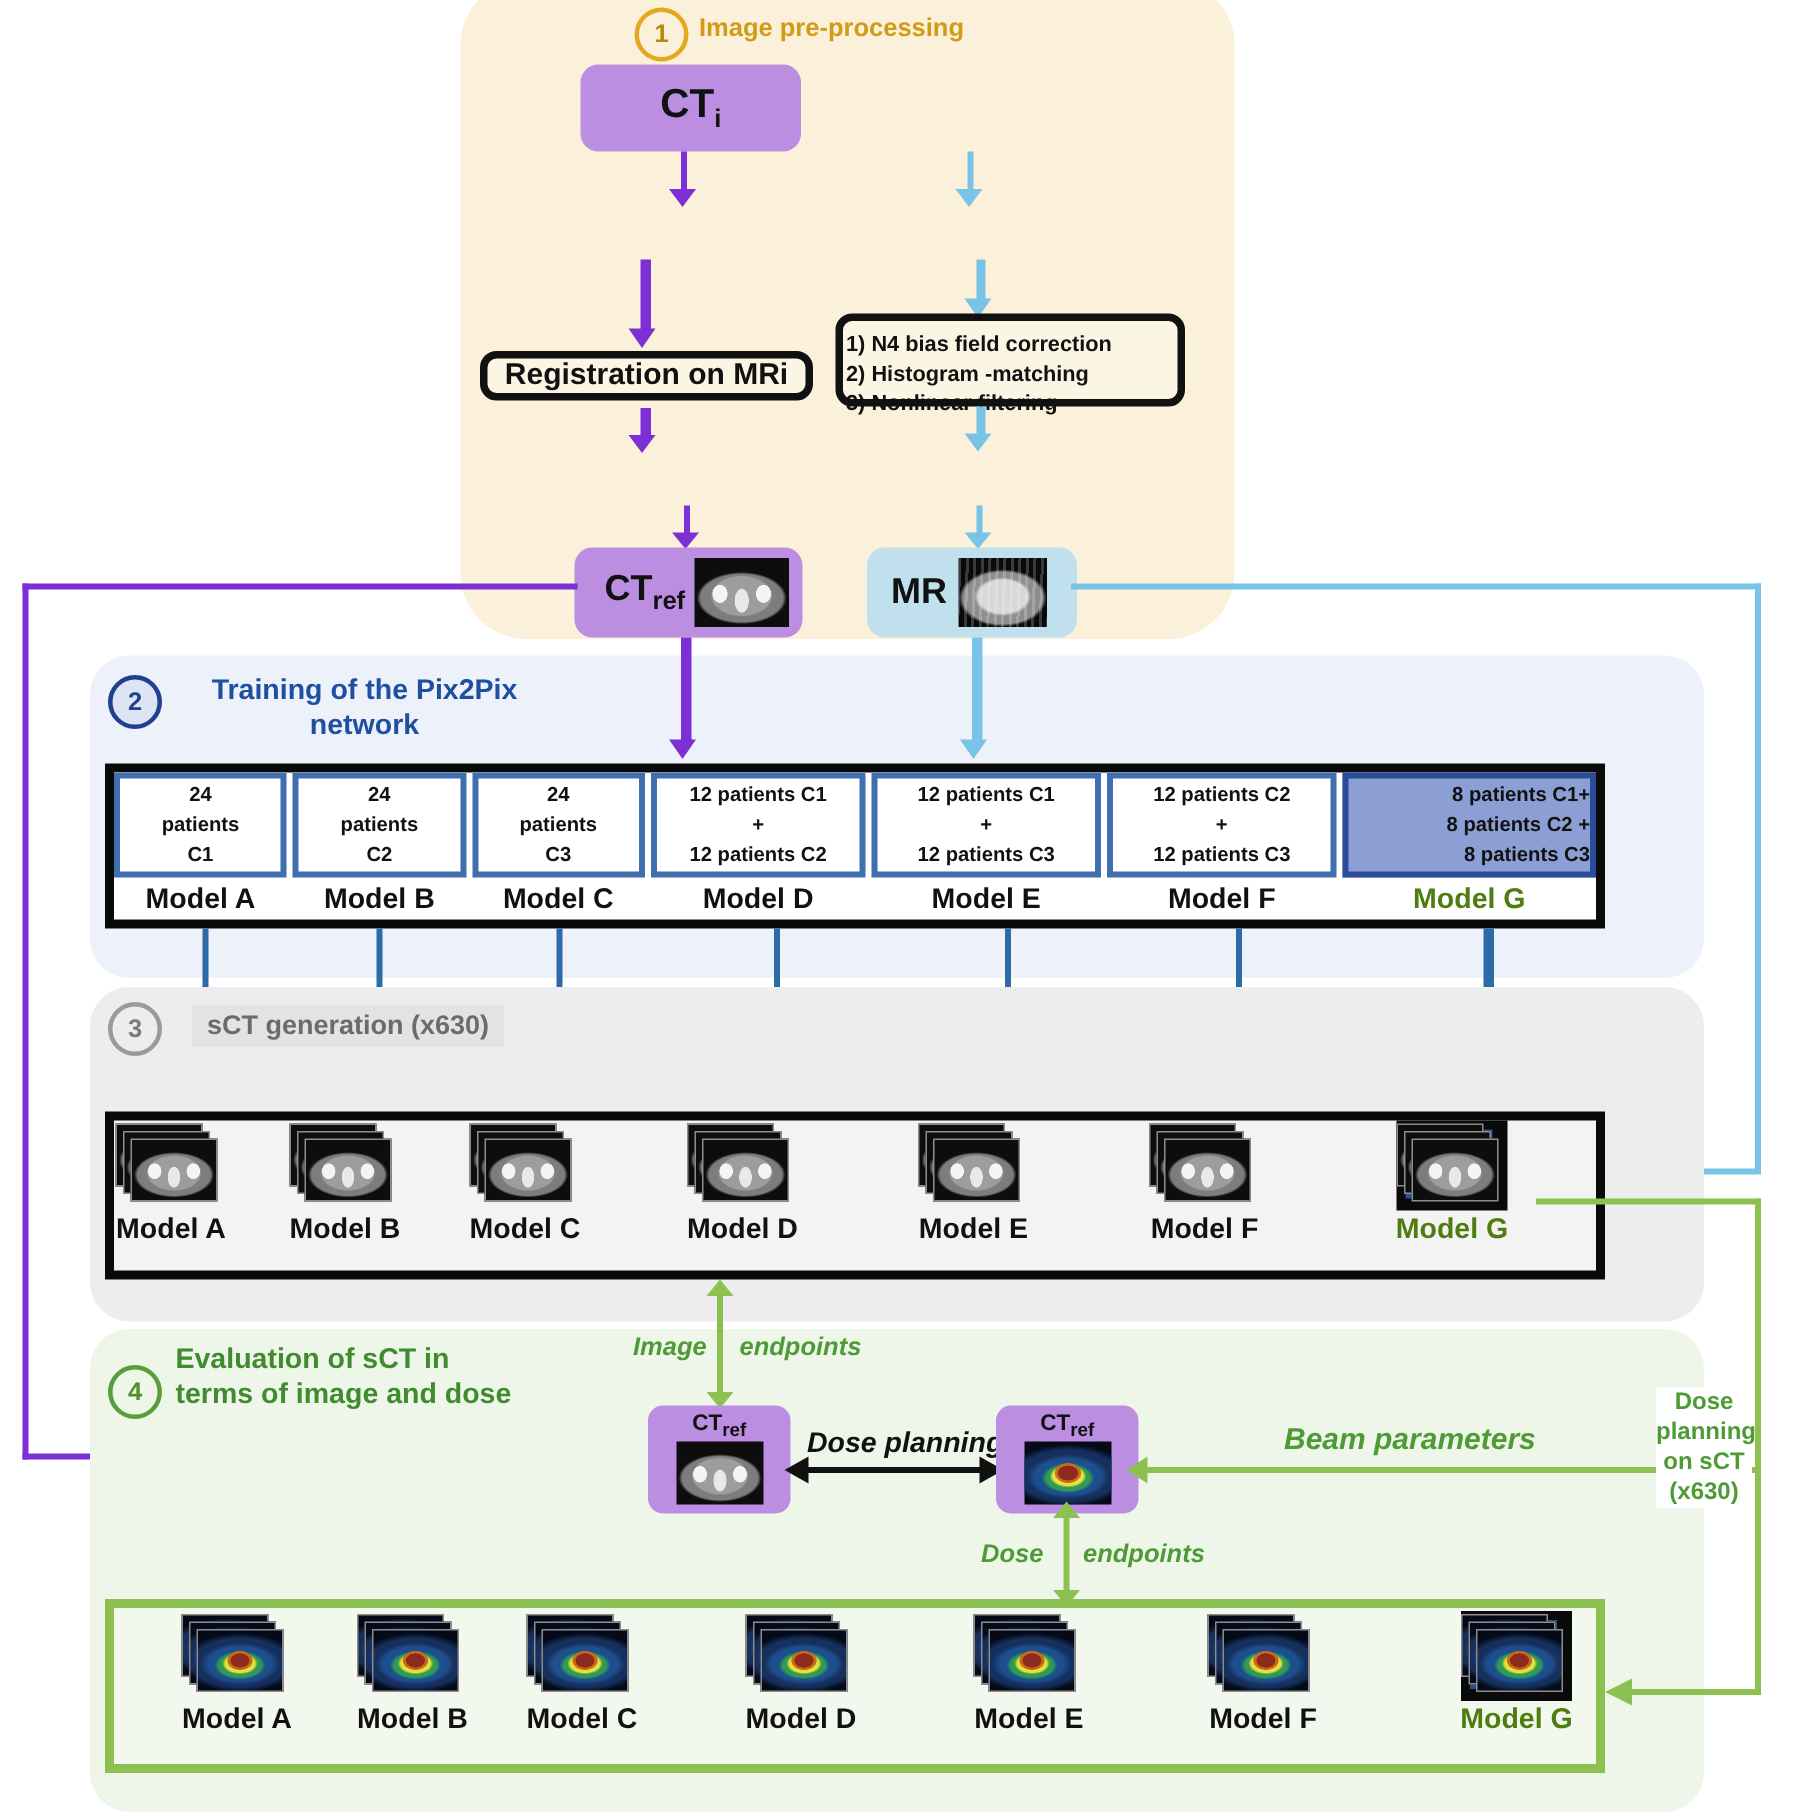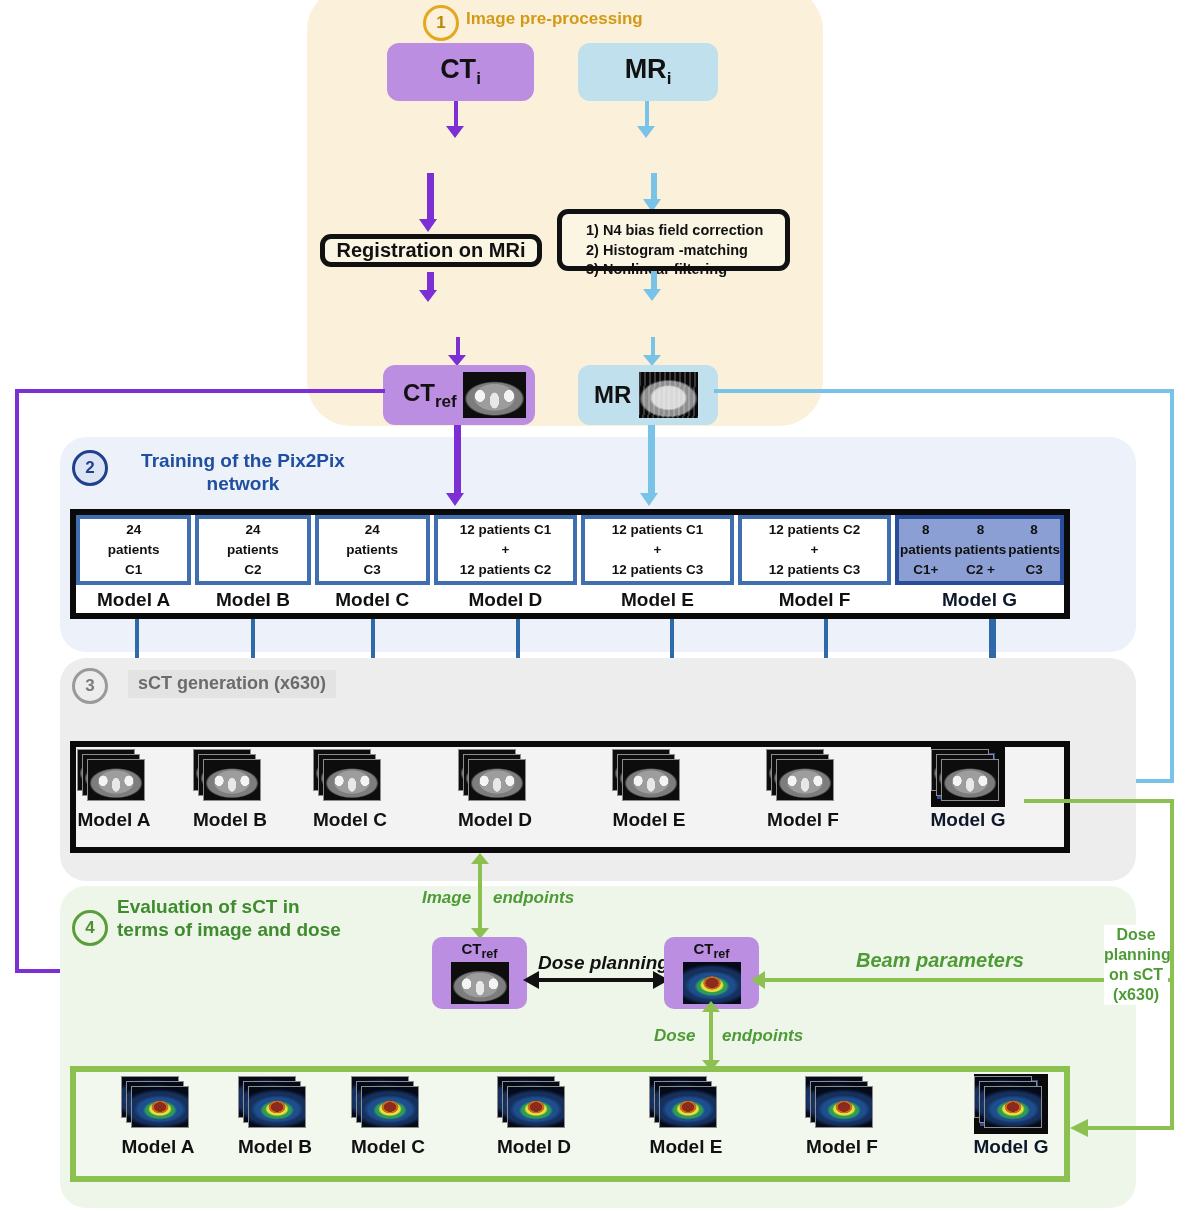--- a/index.html
+++ b/index.html
@@ -39,21 +39,21 @@
   .ct{background:#bb8ee2;}
   .mr{background:#bfe0ec;}
   .mbox .lbl{font-size:27px;color:#111;}
   .mbox .lbl sub{font-size:17px;}
 
   
   .pbox{background:#fbf5e4;border:5px solid #111;border-radius:11px;
         display:flex;align-items:center;justify-content:center;
         font-weight:bold;font-size:20px;color:#111;text-align:center;}
   .pbox.small{font-size:14.5px;line-height:1.35;display:block;
-              padding:7px 10px 6px 24px;text-align:left;}
+              padding:7px 10px 6px 2px;text-align:left;}
 
   
   .thumb{background:#0a0a0a;position:relative;overflow:hidden;}
   .ctimg{background:
       radial-gradient(ellipse 16% 26% at 27% 52%, #f4f4f4 0 48%, transparent 52%),
       radial-gradient(ellipse 16% 26% at 73% 52%, #f4f4f4 0 48%, transparent 52%),
       radial-gradient(ellipse 13% 30% at 50% 62%, #e8e8e8 0 55%, transparent 60%),
       radial-gradient(ellipse 44% 40% at 50% 55%, #9d9d9d 0 70%, transparent 75%),
       radial-gradient(ellipse 58% 46% at 50% 58%, #7d7d7d 0 75%, transparent 82%),
       #0d0d0d;}
@@ -66,21 +66,21 @@
       radial-gradient(ellipse 20% 21% at 50% 50%, #8d2a1e 0 55%, #c96a18 58% 72%, transparent 78%),
       radial-gradient(ellipse 34% 29% at 50% 55%, #e8e03a 0 52%, transparent 62%),
       radial-gradient(ellipse 46% 36% at 50% 58%, #2f9b55 0 55%, transparent 66%),
       radial-gradient(ellipse 62% 46% at 50% 56%, #1d4f8f 0 62%, transparent 76%),
       radial-gradient(ellipse 80% 58% at 50% 54%, #16305e 0 70%, transparent 85%),
       #050a18;}
 
   .stack{position:relative;}
 
   .modelcap{text-align:center;font-weight:bold;font-size:19px;color:#111;}
-  .modelcap.blue{color:#0f172a;}
+  .modelcap.blue{color:#4d7c0f;}
 
   
   .tcell{border:4px solid #3f6fae;background:#ffffff;display:flex;
          align-items:center;justify-content:center;text-align:center;
          font-weight:bold;font-size:13.5px;line-height:1.5;color:#111;}
   .tcell.g{background:#8c9fd4;border-color:#2a4d99;}
 
   .blackframe{border:6px solid #0a0a0a;background:#ffffff;}
   .greenframe{border:6px solid #8cc152;background:#f2f8ee;}
 
@@ -111,23 +111,20 @@
   <div class="abs panel1"></div>
 
   <div class="abs" style="left:423px;top:5px;">
     <div class="badge badge1">1</div>
   </div>
   <div class="abs steptitle t1" style="left:466px;top:9px;">Image pre-processing</div>
 
   <div class="abs mbox ct" style="left:387px;top:43px;width:147px;height:58px;">
     <span class="lbl"><span>CT</span><sub>i</sub></span>
   </div>
-  <div class="abs mbox mr" style="left:578px;top:43px;width:140px;height:58px;">
-    <span class="lbl"><span>MR</span><sub>i</sub></span>
-  </div>
 
   <div class="ln vline" style="left:454px;top:101px;height:28px;background:#7b2fd4;"></div>
   <div class="ln tri-d" style="left:446px;top:126px;border-top:12px solid #7b2fd4;"></div>
   <div class="ln vline" style="left:645px;top:101px;height:28px;background:#79c3e8;"></div>
   <div class="ln tri-d" style="left:637px;top:126px;border-top:12px solid #79c3e8;"></div>
 
 
   <div class="ln vline" style="left:427px;top:173px;height:50px;width:7px;background:#7b2fd4;"></div>
   <div class="ln tri-d" style="left:419px;top:219px;border-top:13px solid #7b2fd4;"></div>
 
@@ -230,21 +227,21 @@
       </div>
       <div style="width: 154px; display: flex; flex-direction: column; margin-right: 4px;">
         <div class="tcell" style="height: 62px; flex-direction: column;">
           <div>12 patients C2</div>
           <div>+</div>
           <div>12 patients C3</div>
         </div>
         <div class="modelcap" style="margin-top: 4px;">Model F</div>
       </div>
       <div style="width: 170px; display: flex; flex-direction: column; margin-right: 0px;">
-        <div class="tcell g" style="height: 62px; ">
+        <div class="tcell g" style="height: 62px; flex-direction: column; align-items: flex-end;">
           <div>8 patients C1+</div>
           <div>8 patients C2 +</div>
           <div>8 patients C3</div>
         </div>
         <div class="modelcap blue" style="margin-top: 4px;">Model G</div>
       </div>
     </div>
 
   <div class="ln vline" style="left:135px;top:619px;height:114px;background:#2f6aa8;"></div>
   <div class="ln tri-d" style="left:128px;top:729px;border-top:11px solid #2f6aa8;"></div>

